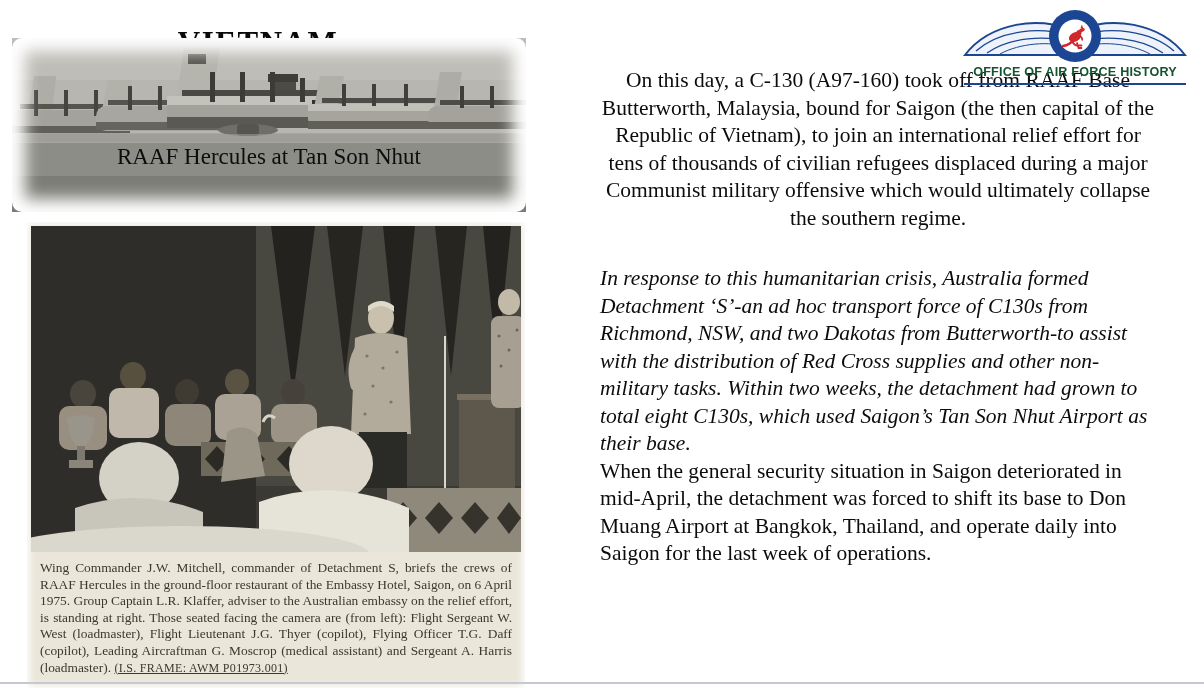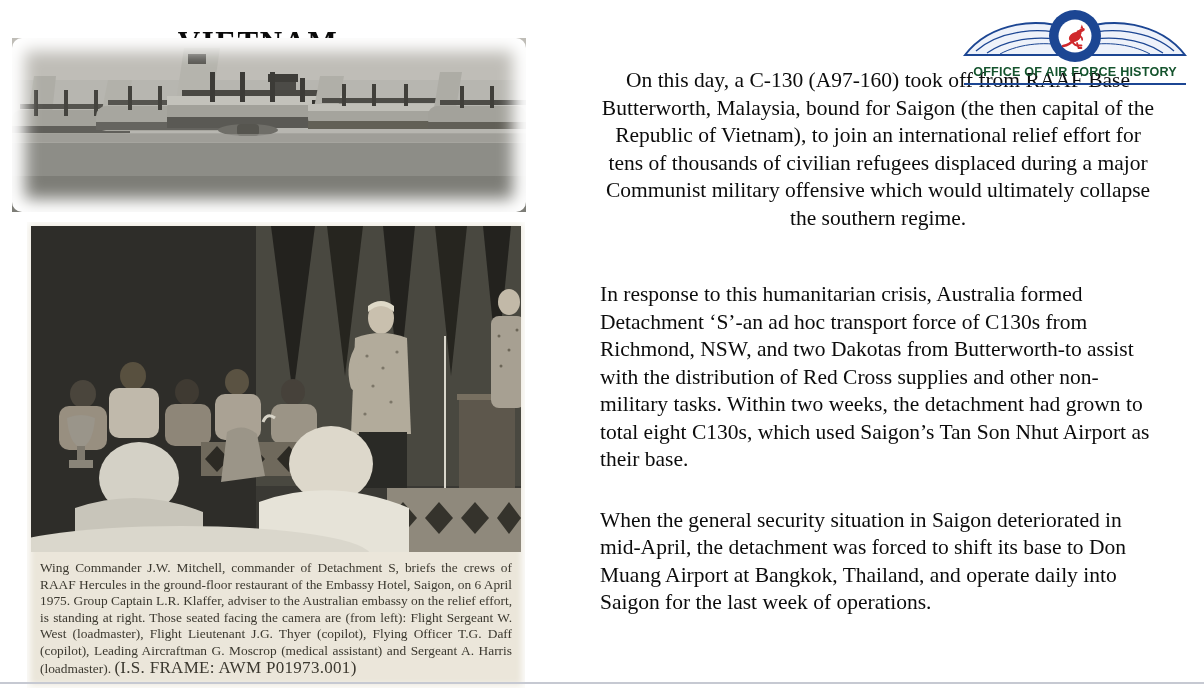--- a/index.html
+++ b/index.html
@@ -29,32 +29,32 @@
   }
   .photo2{
     left:27px;top:222px;width:498px;height:466px;background:#ebe6da;
     box-shadow:inset 0 0 6px 3px #fdfdfc;
   }
   .photo2 svg{display:block;width:490px;height:326px;margin:4px auto 0 auto;}
   .photo2 figcaption{
     padding:8px 13px 0 13px;
     font-size:13.4px;line-height:16.6px;text-align:justify;color:#3b382f;
   }
-  .frame-credit{font-size:17px;letter-spacing:.3px;}
+  .frame-credit{font-size:12px;letter-spacing:.3px;text-decoration:underline;}
 
   
   .rt{
     left:600px;top:40px;width:556px;
     font-size:21.5px;line-height:27.5px;color:#0c0c0c;
   }
   .rt-headline{text-decoration:underline;text-underline-offset:3px;}
   .rt p{margin:0 0 0 0;}
   .rt .p1{margin-top:27px;text-align:center;}
-  .rt .p2{margin-top:49px;}
-  .rt .p3{margin-top:33px;}
+  .rt .p2{margin-top:33px;font-style:italic;}
+  .rt .p3{}
   sup{font-size:13px;line-height:0;}
 
   
   .logo{left:962px;top:8px;width:226px;height:80px;}
   .logo svg{display:block;width:226px;height:56px;}
   .logo-text{
     position:absolute;left:0;top:57px;width:226px;text-align:center;
     font-family:"Liberation Sans","DejaVu Sans",sans-serif;
     font-weight:700;font-size:12.6px;letter-spacing:.2px;color:#14532d;
     white-space:nowrap;
@@ -132,20 +132,21 @@
     <g>
       <polygon points="428,34 450,34 444,70 422,70" fill="#adaca5"></polygon>
       <rect x="416" y="68" width="98" height="23" rx="9" fill="#a3a29b"></rect>
       <rect x="416" y="84" width="98" height="7" fill="#615f57"></rect>
       <rect x="428" y="62" width="86" height="5" fill="#4d4c47"></rect>
       <rect x="448" y="48" width="4" height="22" fill="#403f3a"></rect>
       <rect x="478" y="48" width="4" height="22" fill="#403f3a"></rect>
     </g>
     <rect x="0" y="96" width="514" height="8" fill="#9b9a94" opacity="0.6"></rect>
   </svg>
+  <div class="photo1-caption">RAAF Hercules at Tan Son Nhut</div>
   <div class="feather"></div>
 </figure>
 
 <figure class="abs photo2">
   <svg viewBox="0 0 490 326" preserveAspectRatio="none">
     <rect x="0" y="0" width="490" height="326" fill="#3a3934"></rect>
     <rect x="0" y="0" width="225" height="326" fill="#2e2d29"></rect>
     <rect x="225" y="0" width="265" height="260" fill="#494840"></rect>
 
     <polygon points="240,0 262,170 284,0" fill="#23221e"></polygon>

